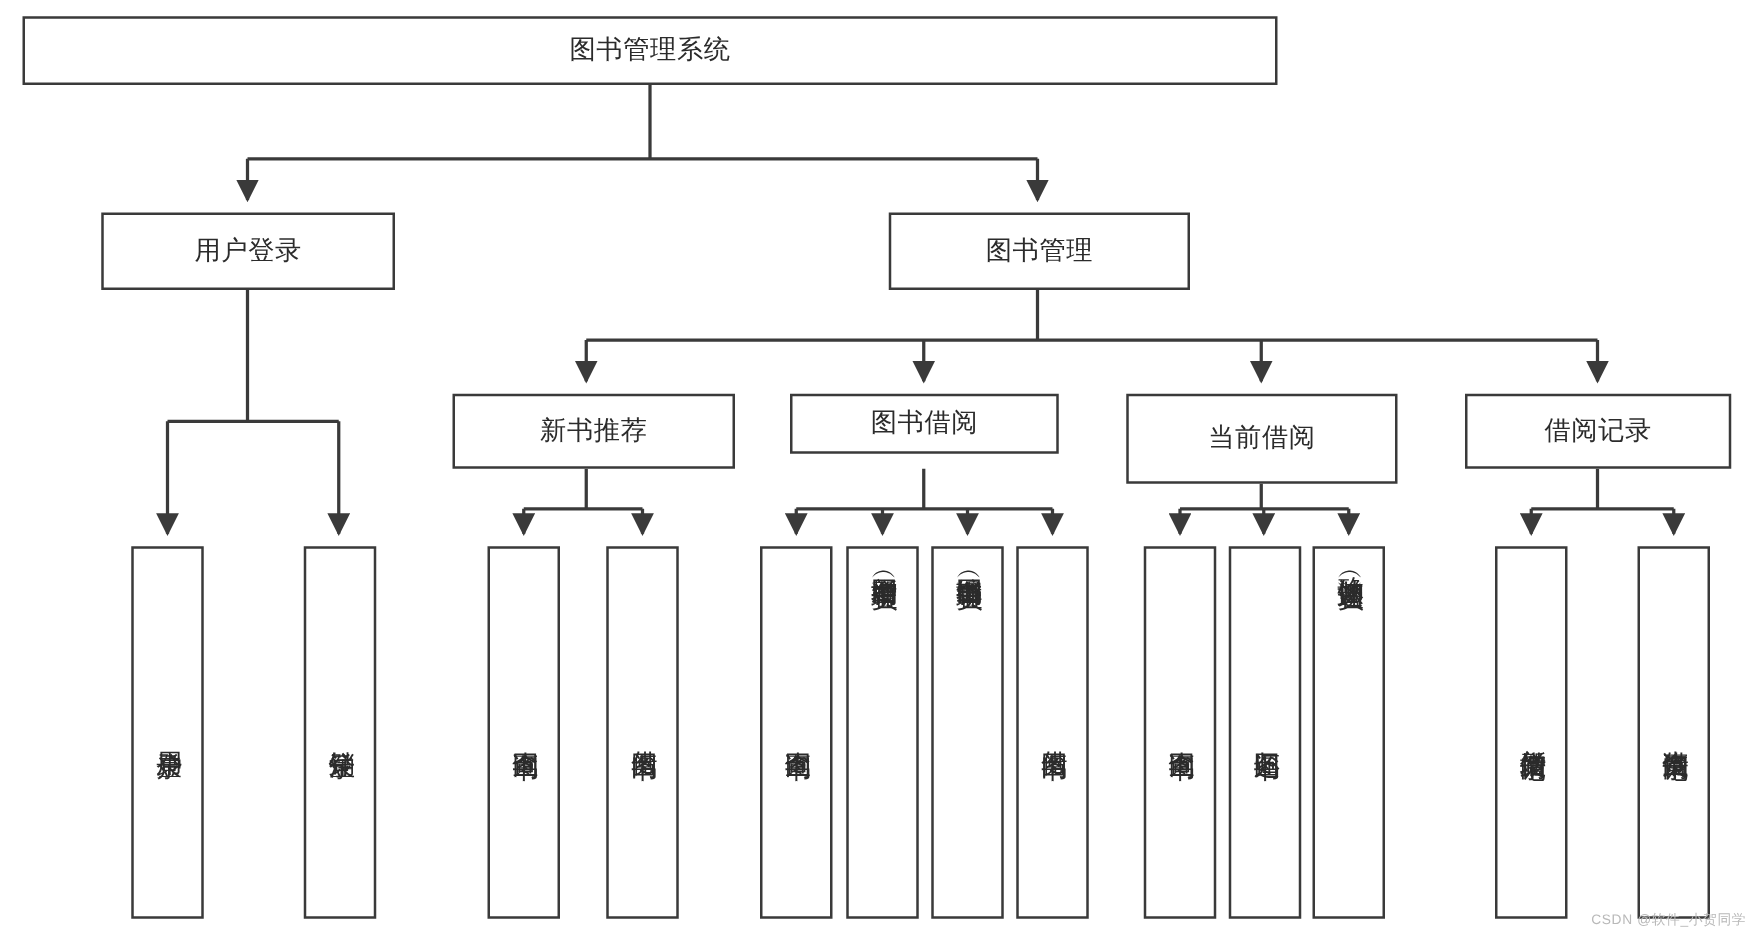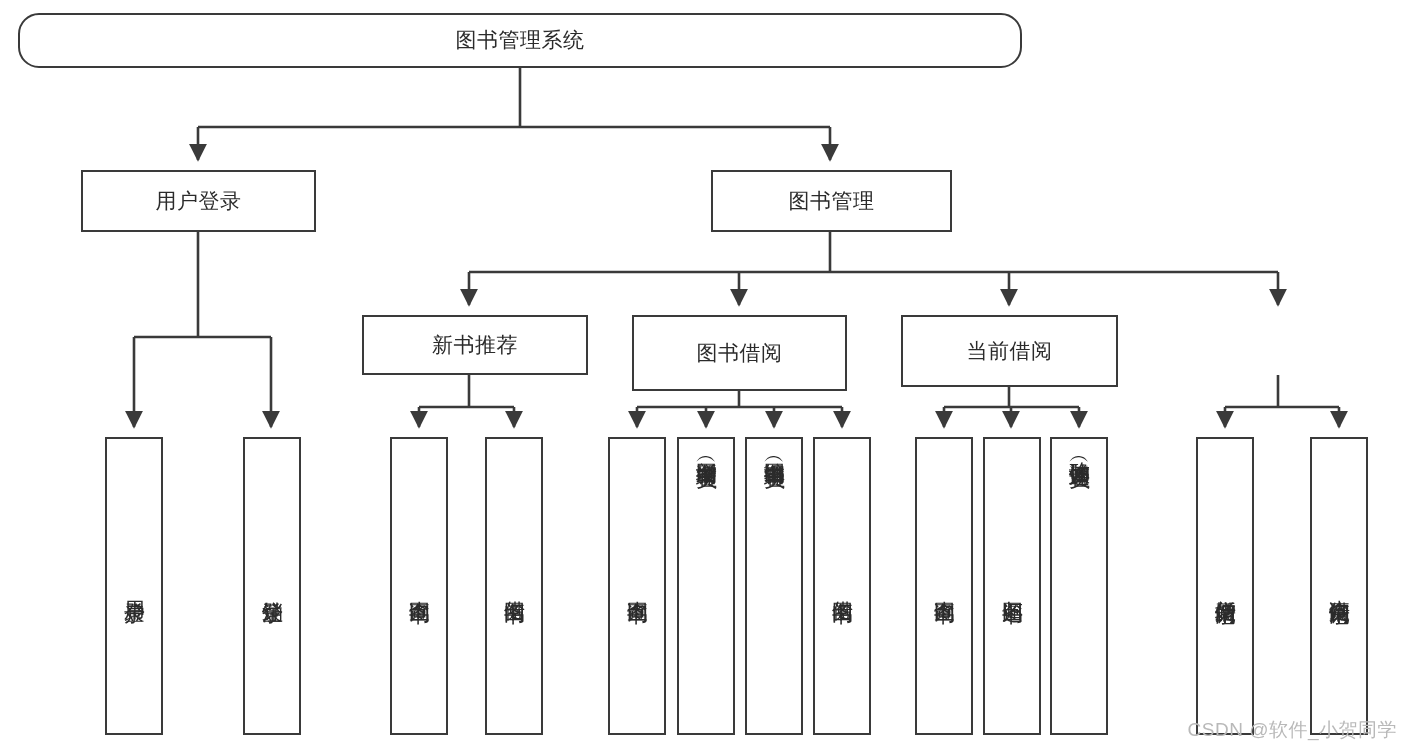--- a/index.html
+++ b/index.html
@@ -57,21 +57,21 @@
     max-height: 288px;
   }
   .leaf.centered {
     align-items: center;
     padding-top: 0;
   }
   #watermark {
     position: absolute;
     right: 8px;
     bottom: 4px;
-    font-size: 19px;
+    font-size: 11px;
     color: #b9b9b9;
     letter-spacing: 0.5px;
     z-index: 3;
     white-space: nowrap;
   }
 </style>
 </head>
 <body>
 
 <div id="canvas">
@@ -119,40 +119,43 @@
       <path d="M 1011 407 L 1011 427" marker-end="url(#arrow)"></path>
       <path d="M 1079 407 L 1079 427" marker-end="url(#arrow)"></path>
 
       <path d="M 1278 375 L 1278 407"></path>
       <path d="M 1225 407 L 1339 407"></path>
       <path d="M 1225 407 L 1225 427" marker-end="url(#arrow)"></path>
       <path d="M 1339 407 L 1339 427" marker-end="url(#arrow)"></path>
     </g>
   </svg>
 
-  <div class="node" style="left:18px; top:13px; width:1004px; height:55px;border-radius:21px;">
+  <div class="node" style="left:18px; top:13px; width:1004px; height:55px;">
     <span class="node-label">图书管理系统</span>
   </div>
 
   <div class="node" style="left:81px; top:170px; width:235px; height:62px;">
     <span class="node-label">用户登录</span>
   </div>
   <div class="node" style="left:711px; top:170px; width:241px; height:62px;">
     <span class="node-label">图书管理</span>
   </div>
 
   <div class="node" style="left:362px; top:315px; width:226px; height:60px;">
     <span class="node-label">新书推荐</span>
   </div>
-  <div class="node" style="left:632px; top:315px; width:215px; height:76px;">
+  <div class="node" style="left:632px; top:315px; width:215px; height:48px;">
     <span class="node-label">图书借阅</span>
   </div>
   <div class="node" style="left:901px; top:315px; width:217px; height:72px;">
     <span class="node-label">当前借阅</span>
   </div>
+  <div class="node" style="left:1172px; top:315px; width:213px; height:60px;">
+    <span class="node-label">借阅记录</span>
+  </div>
 
   <div class="node leaf centered" style="left:105px; top:437px; width:58px; height:298px;">
     <span class="node-label">用户登录</span>
   </div>
   <div class="node leaf centered" style="left:243px; top:437px; width:58px; height:298px;">
     <span class="node-label">注销登录</span>
   </div>
 
   <div class="node leaf centered" style="left:390px; top:437px; width:58px; height:298px;">
     <span class="node-label">查询图书</span>

